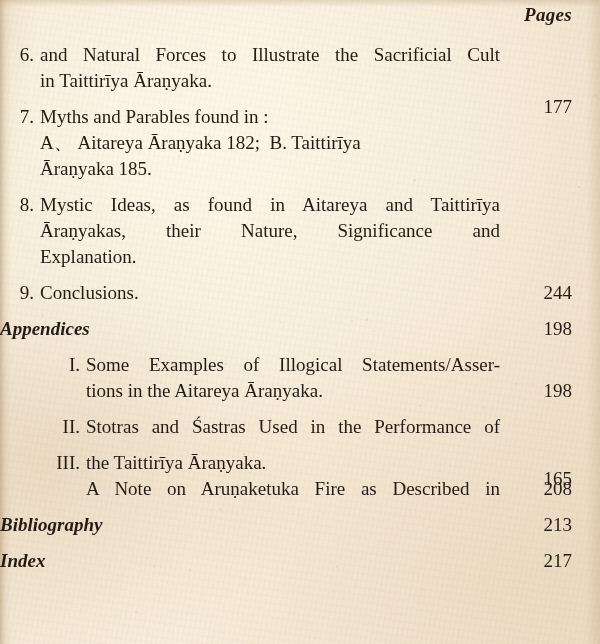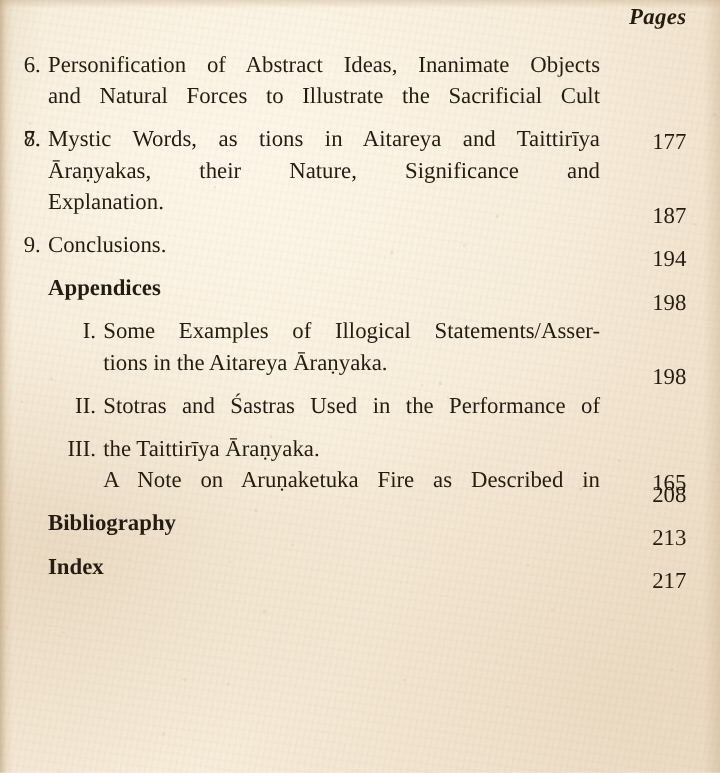--- a/index.html
+++ b/index.html
@@ -132,68 +132,71 @@
     text-align-last: justify;
   }
 
   .pageno {
     position: absolute;
     right: 28px;
     width: 60px;
     text-align: right;
     font-size: 19px;
     line-height: 26px;
-    margin-top: 12px;
   }
 
   .label-italic {
+    font-style: italic;
     font-weight: 700;
     font-size: 19px;
     line-height: 26px;
-    margin-left: 40px;
   }
 </style>
 </head>
 <body>
 
 <div id="paper"></div>
 <div class="edge-left"></div>
 <div class="edge-top"></div>
 <div class="edge-right"></div>
 
 <div id="page">
   <div class="pages-header">Pages</div>
 
   <div class="toc" id="toc-root">
       <div class="entry">
         <div class="num">6.</div>
         <div class="body">
-          <span class="ln j">Personification of Abstract Ideas,  Inanimate  Objects</span>
           <span class="ln j">and Natural Forces to Illustrate the  Sacrificial  Cult</span>
+          <span class="ln">in Taittirīya Āraṇyaka.</span>
         </div>
         <div class="pageno" style="top: 52px;">177</div>
       </div>
       <div class="entry">
         <div class="num">7.</div>
+        <div class="body">
+          <span class="ln">Myths and Parables found in :</span>
+          <span class="ln">A、 Aitareya Āraṇyaka 182;  B. Taittirīya</span>
+          <span class="ln">Āraṇyaka 185.</span>
+        </div>
       </div>
       <div class="entry">
         <div class="num">8.</div>
         <div class="body">
-          <span class="ln j">Mystic Words, as tions  in Aitareya  and  Taittirīya</span>
+          <span class="ln j">Mystic Ideas, as found  in Aitareya  and  Taittirīya</span>
           <span class="ln j">Āraṇyakas,     their      Nature,     Significance      and</span>
           <span class="ln">Explanation.</span>
         </div>
-        <div class="pageno" style="top: 52px;">187</div>
       </div>
       <div class="entry">
         <div class="num">9.</div>
         <div class="body">
           <span class="ln">Conclusions.</span>
         </div>
-        <div class="pageno" style="top: 0px;">194</div>
+        <div class="pageno" style="top: 0px;">244</div>
       </div>
       <div class="entry">
         <div class="label-italic">Appendices</div>
         <div class="pageno" style="top: 0px;">198</div>
       </div>
       <div class="entry appendix">
         <div class="rnum">I.</div>
         <div class="body">
           <span class="ln j">Some  Examples  of  Illogical  Statements/Asser-</span>
           <span class="ln">tions in the Aitareya Āraṇyaka.</span>

